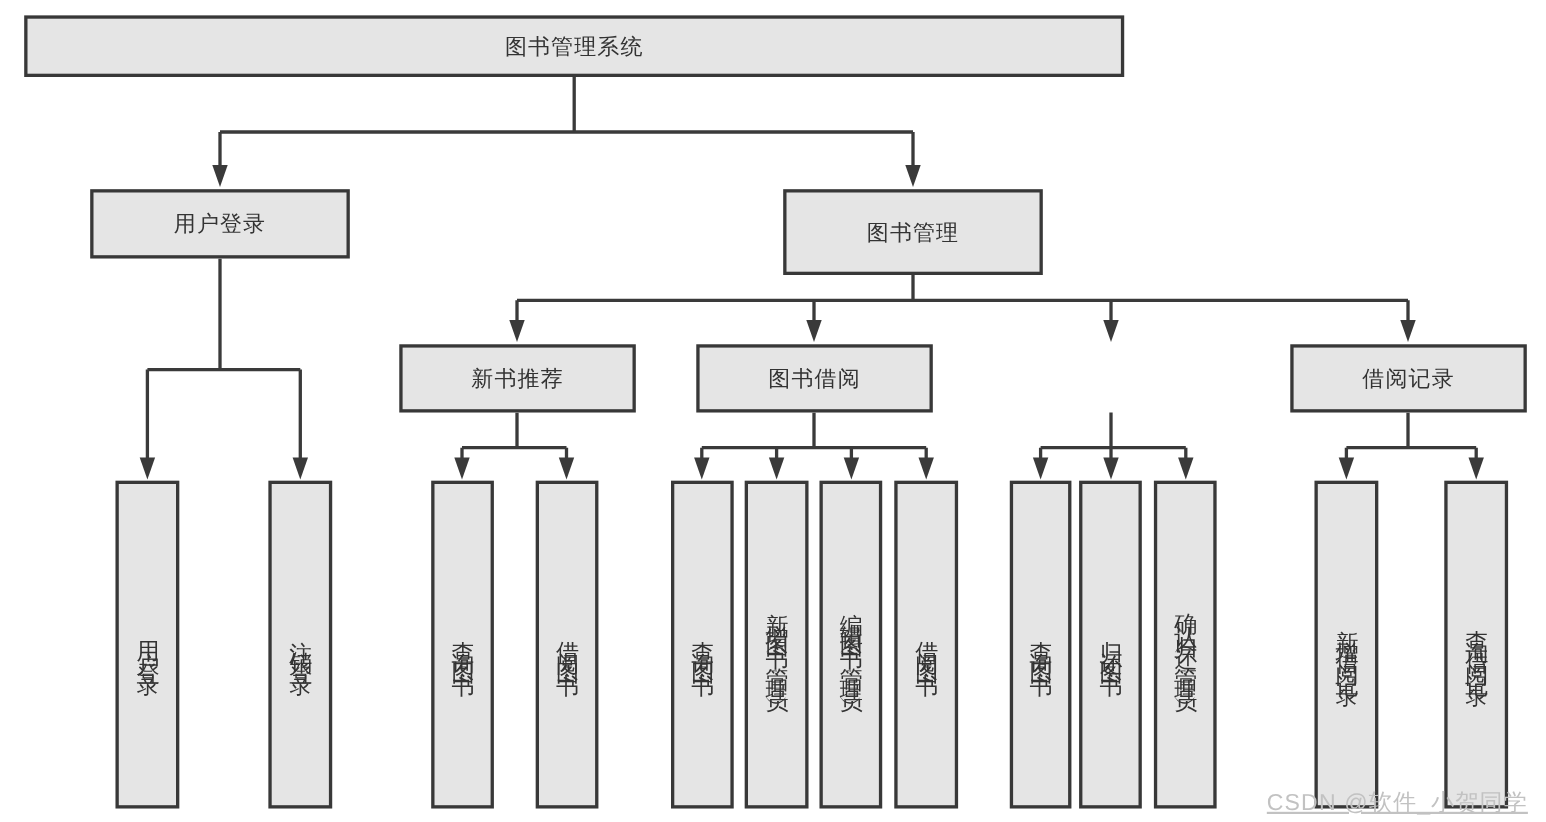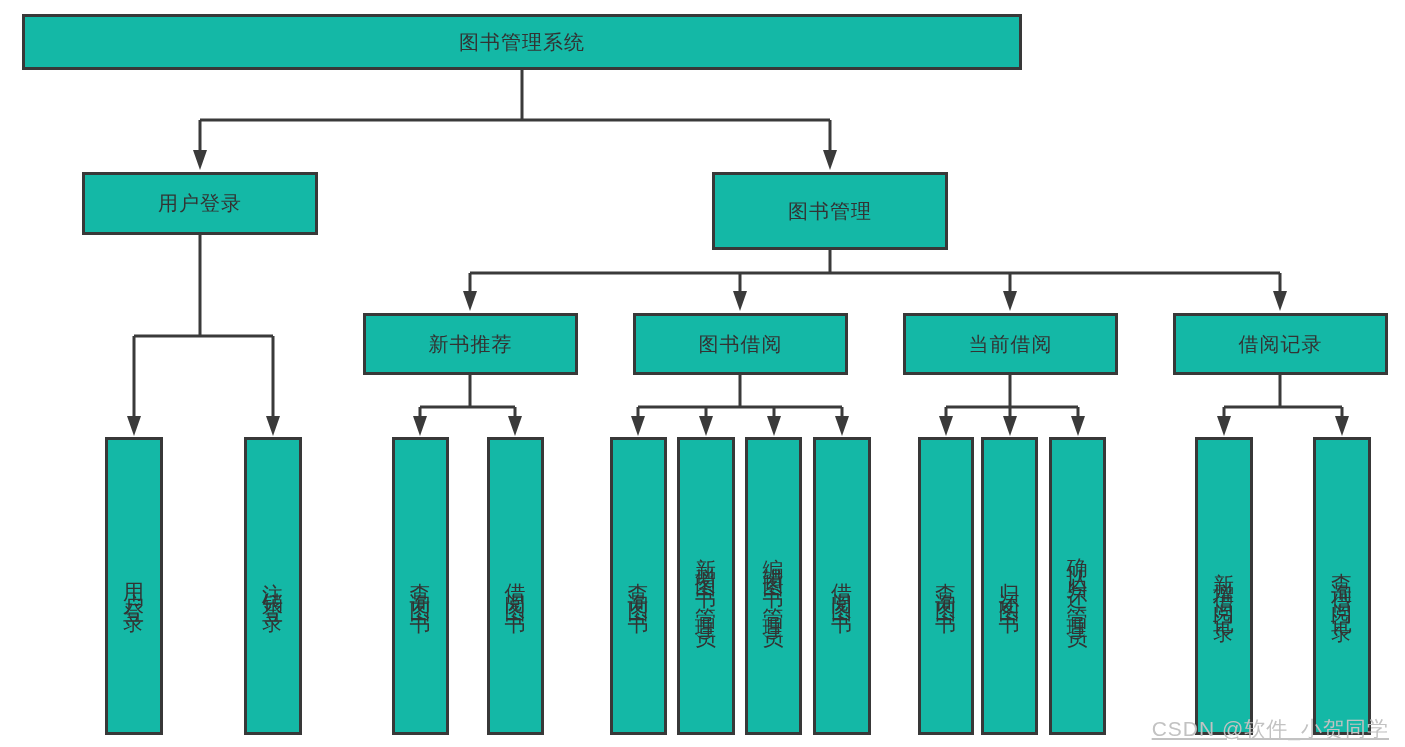--- a/index.html
+++ b/index.html
@@ -2,21 +2,21 @@
 <html><head>
 <meta charset="utf-8">
 <style>
   html,body{margin:0;padding:0;background:#ffffff;}
   .canvas{
     position:relative;width:1405px;height:747px;background:#ffffff;
     font-family:"Liberation Sans",sans-serif;color:#333333;overflow:hidden;
   }
   .connectors{position:absolute;left:0;top:0;width:1405px;height:747px;}
   .node{
-    position:absolute;box-sizing:border-box;background:#14b8a6;
+    position:absolute;box-sizing:border-box;background:#e5e5e5;
     border:3px solid #383838;display:flex;align-items:center;justify-content:center;
     font-size:20px;color:#333333;white-space:nowrap;
   }
   .node.h{letter-spacing:1px;}
   .node.v{
     writing-mode:vertical-rl;text-orientation:mixed;
     font-size:21px;letter-spacing:10px;line-height:1;white-space:normal;
   }
   .watermark{
     position:absolute;top:715px;right:16px;font-size:21px;
@@ -64,21 +64,20 @@
     <polygon points="1335,416 1349,416 1342,436" fill="#3a3a3a"></polygon>
   </svg>
 
   <div class="node h" style="left:22px;top:14px;width:1000px;height:56px">图书管理系统</div>
 
   <div class="node h" style="left:82px;top:172px;width:236px;height:63px">用户登录</div>
   <div class="node h" style="left:712px;top:172px;width:236px;height:78px">图书管理</div>
 
   <div class="node h" style="left:633px;top:313px;width:215px;height:62px">图书借阅</div>
   <div class="node h" style="left:363px;top:313px;width:215px;height:62px">新书推荐</div>
-  <div class="node h" style="left:903px;top:313px;width:215px;height:62px">当前借阅</div>
   <div class="node h" style="left:1173px;top:313px;width:215px;height:62px">借阅记录</div>
 
   <div class="node v" style="left:105px;top:437px;width:58px;height:298px">用户登录</div>
   <div class="node v" style="left:244px;top:437px;width:58px;height:298px">注销登录</div>
 
   <div class="node v" style="left:392px;top:437px;width:57px;height:298px">查询图书</div>
   <div class="node v" style="left:487px;top:437px;width:57px;height:298px">借阅图书</div>
 
   <div class="node v" style="left:610px;top:437px;width:57px;height:298px">查询图书</div>
   <div class="node v" style="left:677px;top:437px;width:58px;height:298px">新增图书（管理员）</div>

